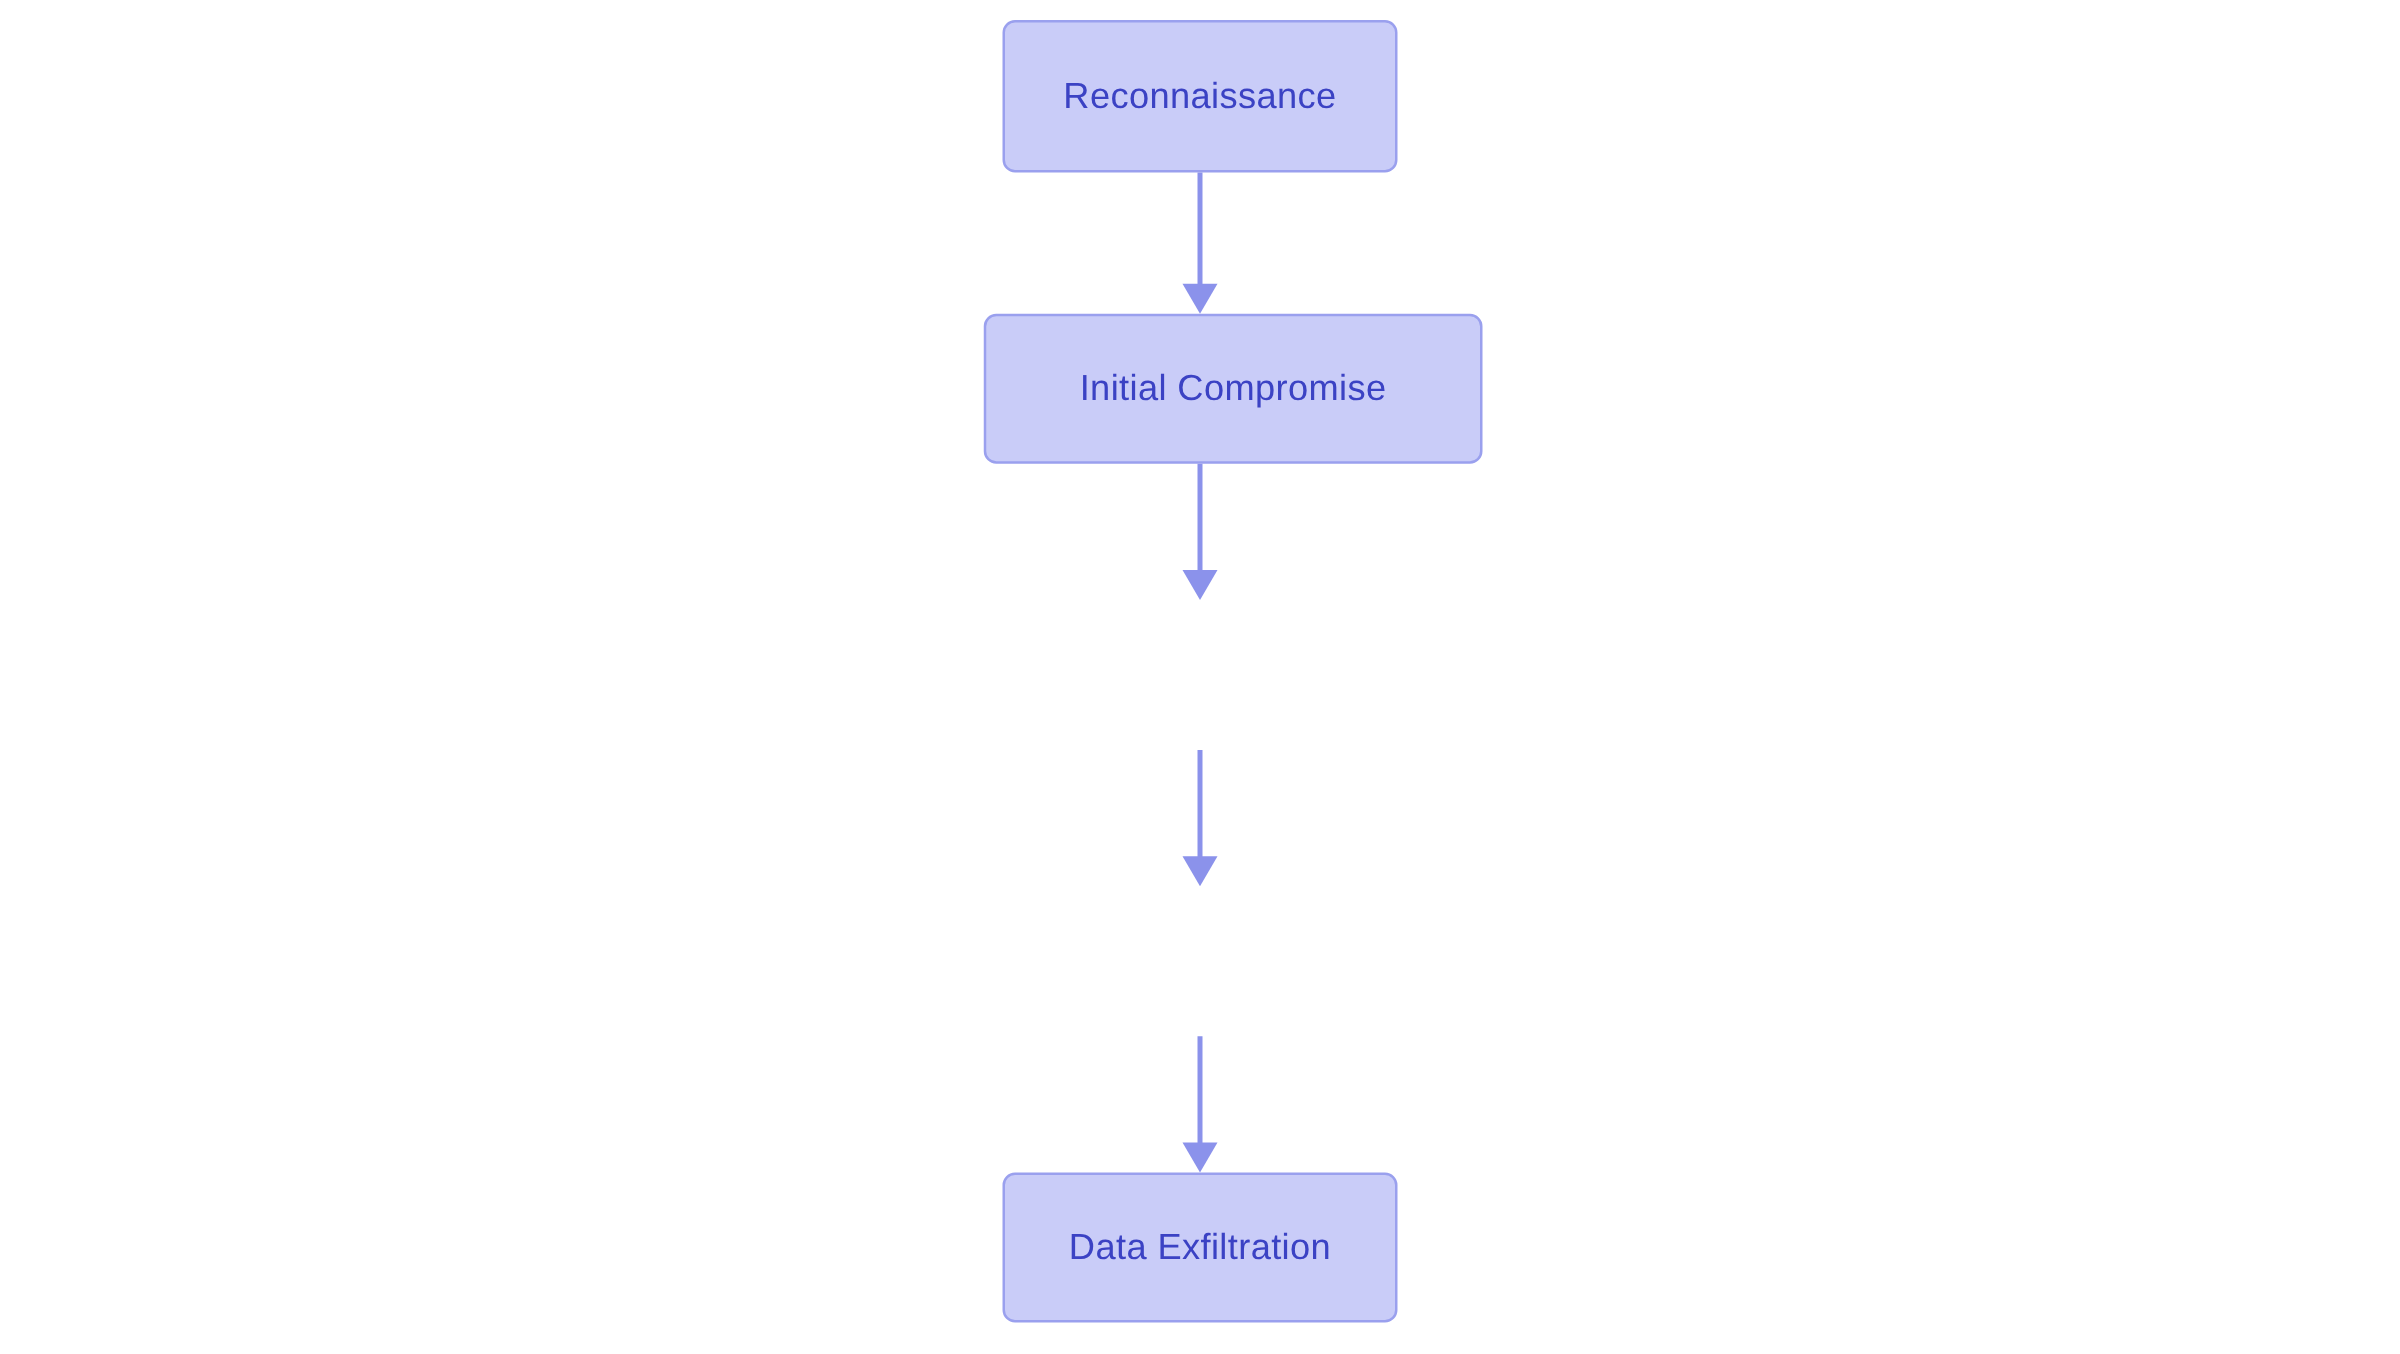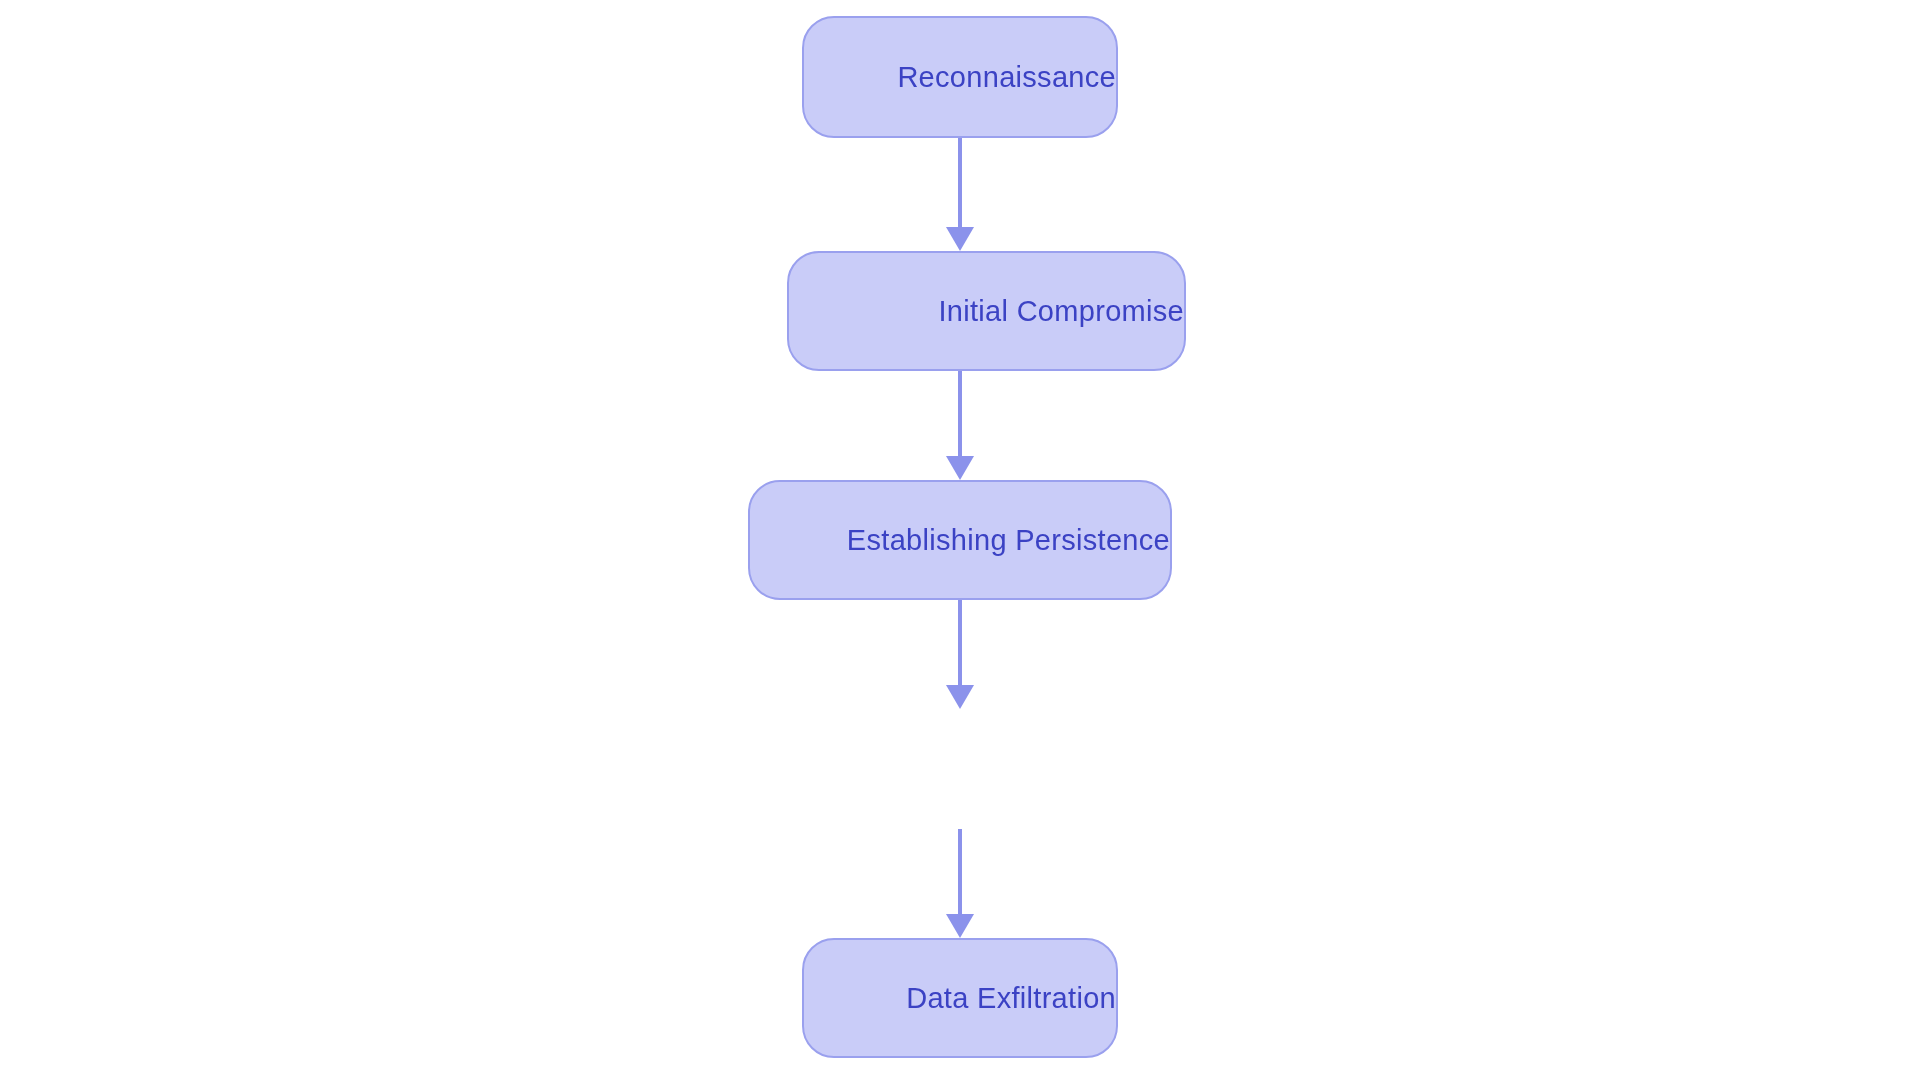--- a/index.html
+++ b/index.html
@@ -16,24 +16,24 @@
     height: 1083px;
     background: var(--bg);
     font-family: "Liberation Sans", sans-serif;
     overflow: hidden;
   }
   .node {
     position: absolute;
     box-sizing: border-box;
     background: var(--node-fill);
     border: 2px solid var(--node-border);
-    border-radius: 32px;
+    border-radius: 10px;
     display: flex;
     align-items: center;
-    justify-content: flex-end;
+    justify-content: center;
   }
   .node-label {
     color: var(--text);
     font-size: 29px;
     letter-spacing: 0.3px;
     white-space: nowrap;
   }
   
   .node-1 { left: 802px; top: 16px;  width: 316px; height: 122px; }
   .node-2 { left: 787px; top: 251px; width: 399px; height: 120px; }
@@ -78,23 +78,20 @@
 
   <div class="node node-2">
     <span class="node-label">Initial Compromise</span>
   </div>
 
   <div class="arrow arrow-2">
     <div class="arrow-line"></div>
     <div class="arrow-head"></div>
   </div>
 
-  <div class="node node-3">
-    <span class="node-label">Establishing Persistence</span>
-  </div>
 
   <div class="arrow arrow-3">
     <div class="arrow-line"></div>
     <div class="arrow-head"></div>
   </div>
 
 
   <div class="arrow arrow-4">
     <div class="arrow-line"></div>
     <div class="arrow-head"></div>

